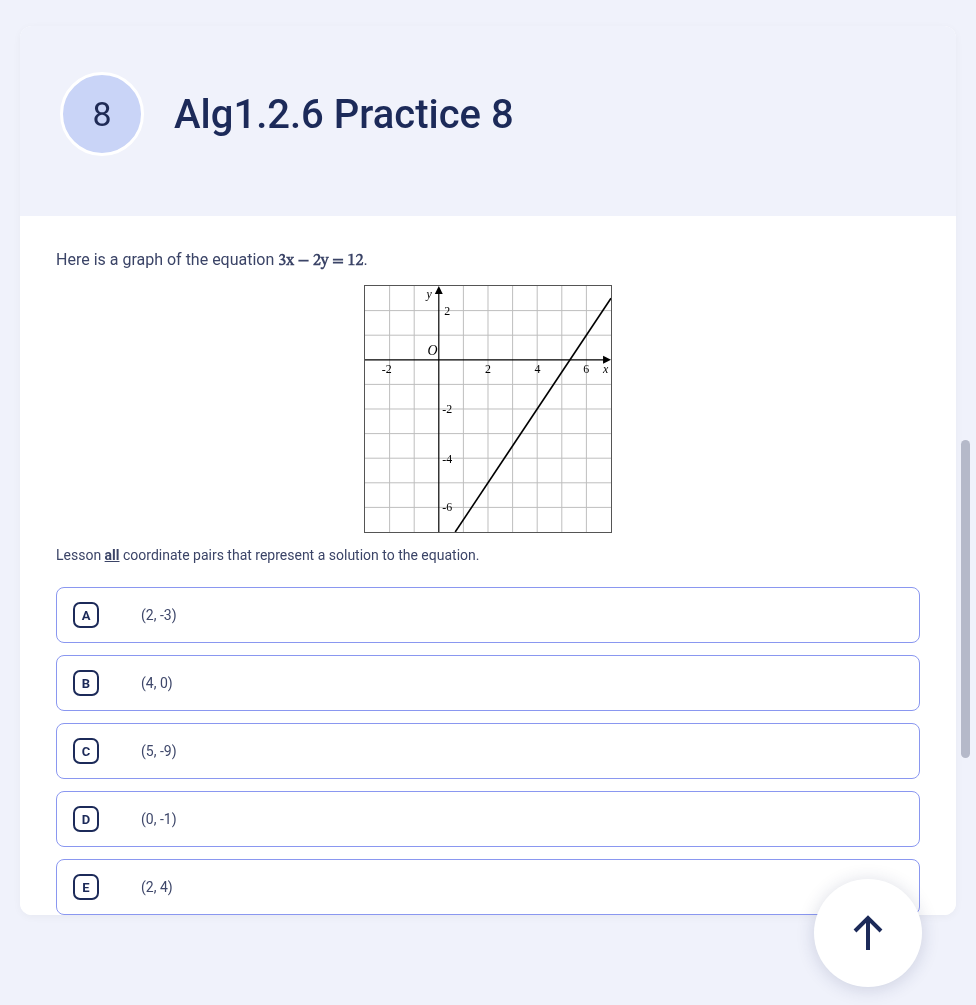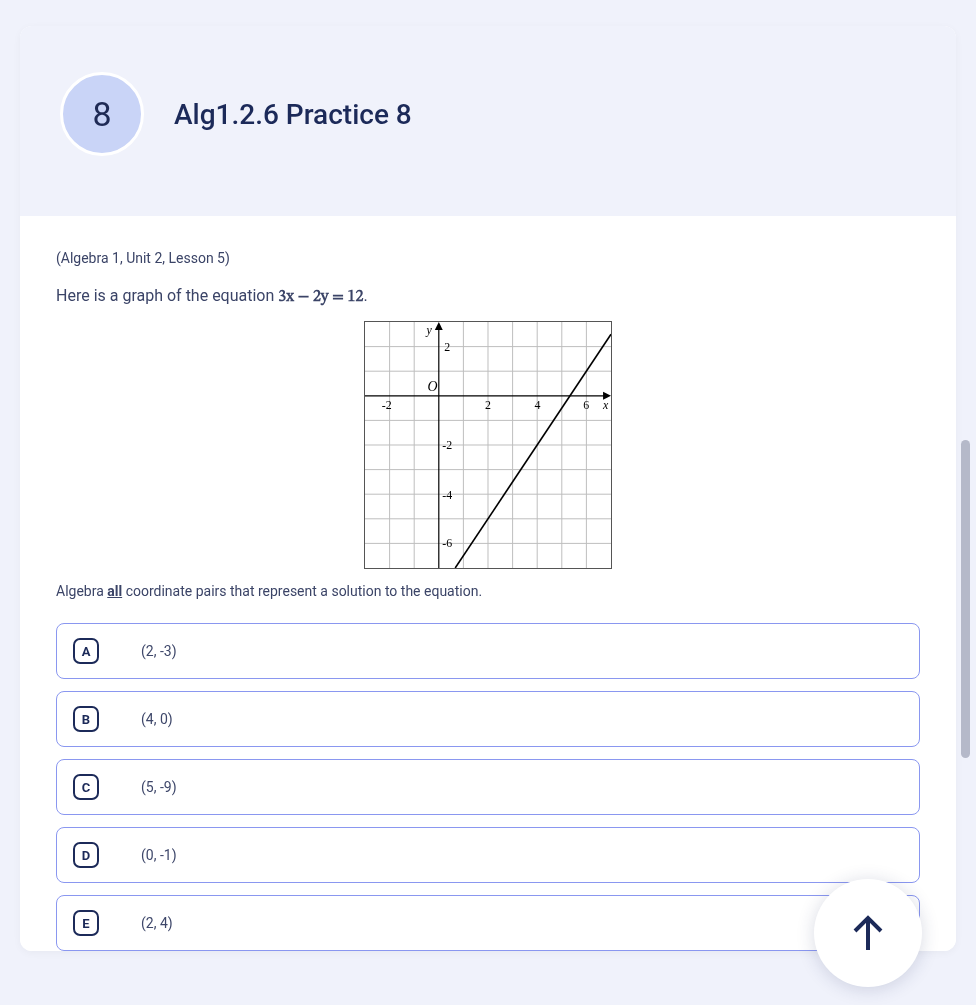--- a/index.html
+++ b/index.html
@@ -36,21 +36,21 @@
     background: #c9d4f7;
     display: flex;
     align-items: center;
     justify-content: center;
     font-size: 34px;
     font-weight: 400;
     color: #1e2a55;
     border: 3px solid #fff;
   }
   .title {
-    font-size: 28px;
+    font-size: 40px;
     font-weight: 500;
     color: #1c2a59;
     text-align: right;
   }
   .card-body {
     background:#fff;
     padding: 34px 36px 0 36px;
   }
   .meta {
     font-size: 14px;
@@ -146,21 +146,20 @@
 </head>
 <body>
 
 <div class="page">
   <div class="card">
     <div class="card-header">
       <div class="badge">8</div>
       <div class="title">Alg1.2.6 Practice 8</div>
     </div>
     <div class="card-body">
-      <div class="meta">(Algebra 1, Unit 2, Lesson 5)</div>
       <div class="prompt-line">
         <span>Here is a graph of the equation </span><span class="eq">3x − 2y = 12</span><span>.</span>
       </div>
 
       <div class="graph-wrap">
         <svg class="graph" viewBox="0 0 248 248">
 
           <g stroke="#bdbdbd" stroke-width="1">
 
             <line x1="24.8" y1="0" x2="24.8" y2="248"></line>
@@ -206,21 +205,21 @@
 
             <text x="80" y="29">2</text>
             <text x="78" y="128">-2</text>
             <text x="78" y="178">-4</text>
             <text x="78" y="227">-6</text>
           </g>
         </svg>
       </div>
 
       <div class="select-line">
-        <span>Algebra </span><b>all</b><span> coordinate pairs that represent a solution to the equation.</span>
+        <span>Lesson </span><b>all</b><span> coordinate pairs that represent a solution to the equation.</span>
       </div>
 
       <div class="options">
         <div class="option">
           <div class="option-letter">A</div>
           <div class="option-text">(2, -3)</div>
         </div>
         <div class="option">
           <div class="option-letter">B</div>
           <div class="option-text">(4, 0)</div>

